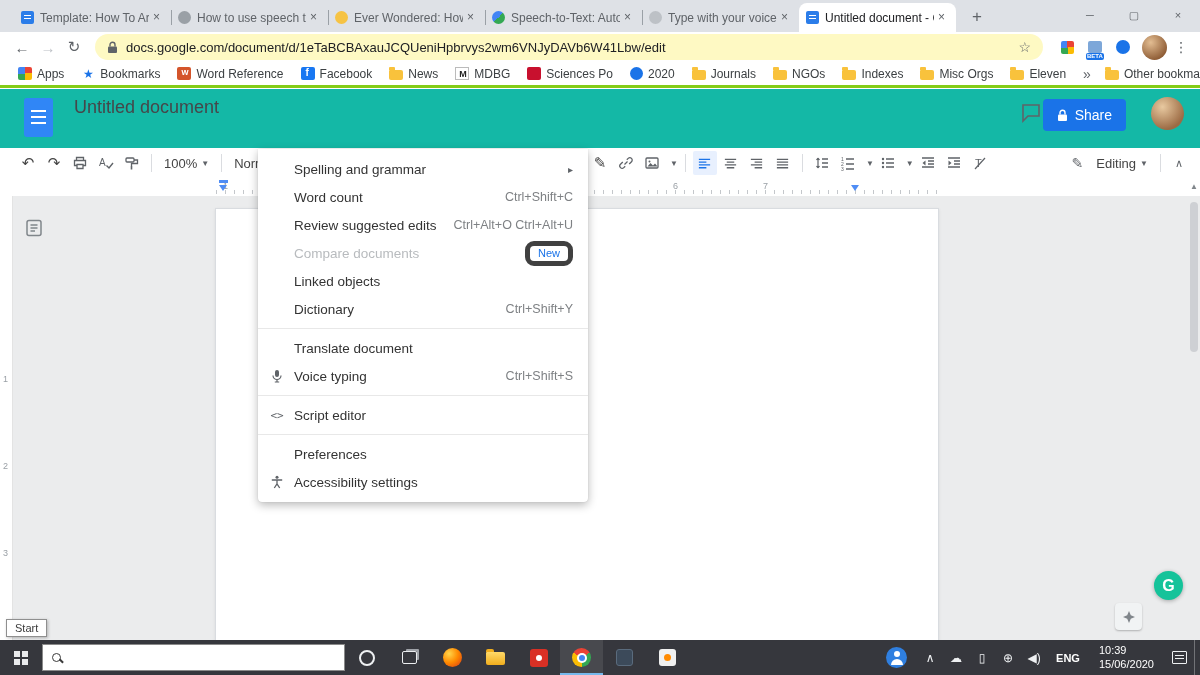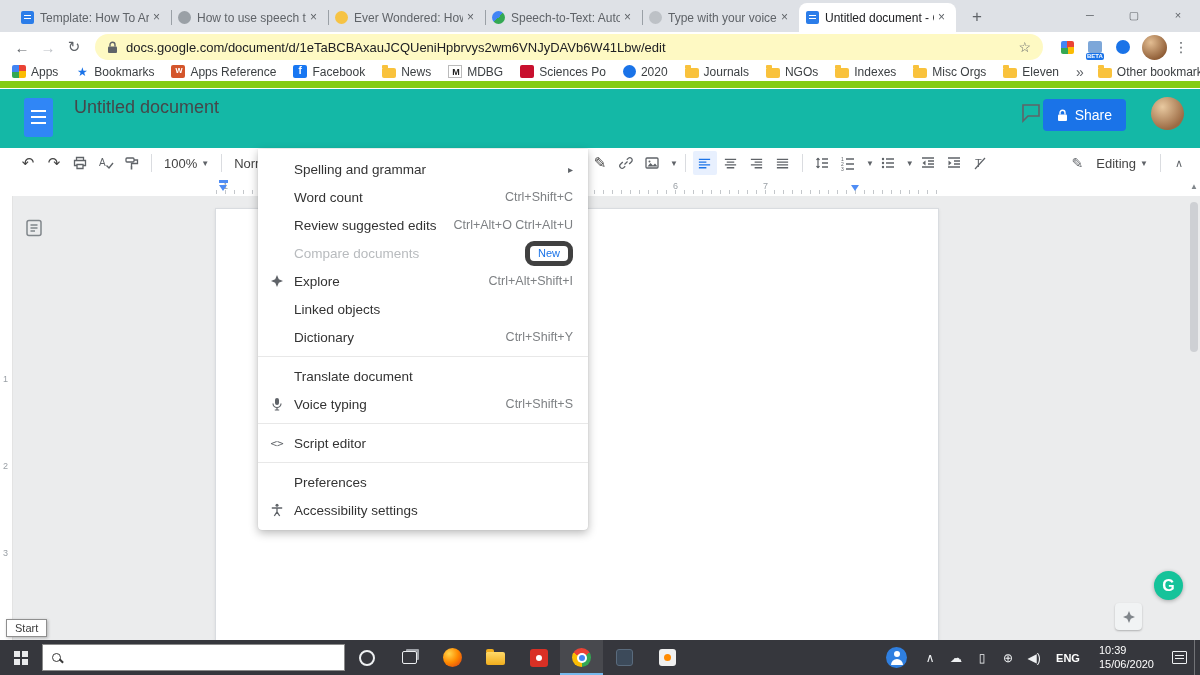--- a/index.html
+++ b/index.html
@@ -37,21 +37,21 @@
   .starbtn { color:#5f6368; font-size:14px; margin-left:8px; }
   .extbtn { width:24px; height:26px; margin-left:4px; position:relative; display:flex; align-items:center; justify-content:center; flex:none; }
   .ext-grid { width:13px; height:13px; background:conic-gradient(#ea4335 0 25%, #fbbc04 0 50%, #34a853 0 75%, #4285f4 0); border-radius:2px; }
   .ext-betaicon { width:14px; height:12px; background:#7da7d9; border-radius:2px; }
   .betalabel { position:absolute; bottom:0; left:3px; font-size:6px; line-height:7px; background:#1a73e8; color:#fff; border-radius:2px; padding:0 1px; font-weight:bold; }
   .ext-blue { width:14px; height:14px; background:#1a73e8; border-radius:50%; }
   .pavatar { width:25px; height:25px; border-radius:50%; background:radial-gradient(circle at 35% 30%, #e3bd92, #8e5c35 75%); margin-left:7px; flex:none; }
   .kebab { width:20px; text-align:center; color:#5f6368; font-size:14px; margin-left:4px; }
 
   
-  .bmrow { position:absolute; top:62px; height:26px; left:0; right:0; background:#fff; display:flex; align-items:center; padding:0 12px; font-size:12px; color:#3c4043; border-bottom:7px solid #84cc16;text-align:center; }
+  .bmrow { position:absolute; top:62px; height:26px; left:0; right:0; background:#fff; display:flex; align-items:center; padding:0 18px; font-size:12px; color:#3c4043; border-bottom:3px solid #84cc16;text-align:center; }
   .bm { display:flex; align-items:center; margin-right:17px; white-space:nowrap; }
   .bicon { width:14px; height:13px; margin-right:5px; flex:none; position:relative; }
   .i-apps { background:conic-gradient(#ea4335 0 25%, #fbbc04 0 50%, #34a853 0 75%, #4285f4 0); border-radius:2px; height:13px; }
   .i-star::before { content:"★"; color:#1a73e8; font-size:12px; line-height:13px; }
   .i-wr { background:#d4552b; border-radius:2px; } .i-wr::before { content:"w"; color:#fff; font-size:9px; font-weight:bold; position:absolute; left:4px; top:0px; }
   .i-fb { background:#1877f2; border-radius:2px; } .i-fb::before { content:"f"; color:#fff; font-size:10px; font-weight:bold; position:absolute; left:5px; top:0px; }
   .i-mdbg { background:#fff; border:1px solid #bbb; } .i-mdbg::before { content:"M"; color:#222; font-size:9px; font-weight:bold; position:absolute; left:3px; top:1px; }
   .i-scpo { background:#c8102e; border-radius:2px; }
   .i-2020 { background:#1a73e8; border-radius:50%; width:13px; }
   .i-folder { background:#f9c23c; border-radius:1px 2px 2px 2px; height:10px; margin-top:3px; }
@@ -235,21 +235,21 @@
     <div class="bm">
         <span class="bicon i-apps"></span>
         <span>Apps</span>
       </div>
     <div class="bm">
         <span class="bicon i-star"></span>
         <span>Bookmarks</span>
       </div>
     <div class="bm">
         <span class="bicon i-wr"></span>
-        <span>Apps Reference</span>
+        <span>Word Reference</span>
       </div>
     <div class="bm">
         <span class="bicon i-fb"></span>
         <span>Facebook</span>
       </div>
     <div class="bm">
         <span class="bicon i-folder"></span>
         <span>News</span>
       </div>
     <div class="bm">
@@ -482,29 +482,20 @@
     </div>
     <div class="mi">
       <span class="lbl">Review suggested edits</span>
       <span class="sc">Ctrl+Alt+O Ctrl+Alt+U</span>
     </div>
     <div class="mi disabled">
       <span class="lbl">Compare documents</span>
       <span class="badge">New</span>
     </div>
     <div class="mi">
-      <span class="ic">
-        <svg width="14" height="14" viewBox="0 0 14 14">
-            <path d="M7 1l1.8 4.2L13 7l-4.2 1.8L7 13 5.2 8.8 1 7l4.2-1.8z" fill="#5f6368"></path>
-          </svg>
-      </span>
-      <span class="lbl">Explore</span>
-      <span class="sc">Ctrl+Alt+Shift+I</span>
-    </div>
-    <div class="mi">
       <span class="lbl">Linked objects</span>
     </div>
     <div class="mi">
       <span class="lbl">Dictionary</span>
       <span class="sc">Ctrl+Shift+Y</span>
     </div>
     <div class="msep"></div>
     <div class="mi">
       <span class="lbl">Translate document</span>
     </div>

